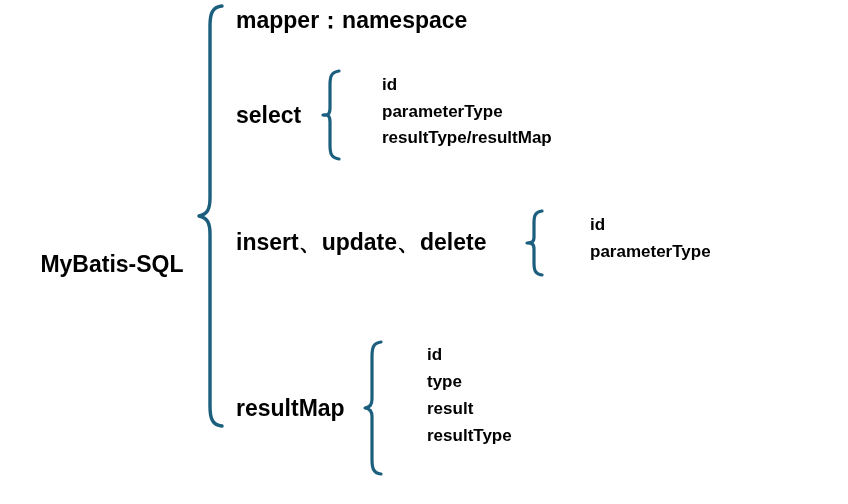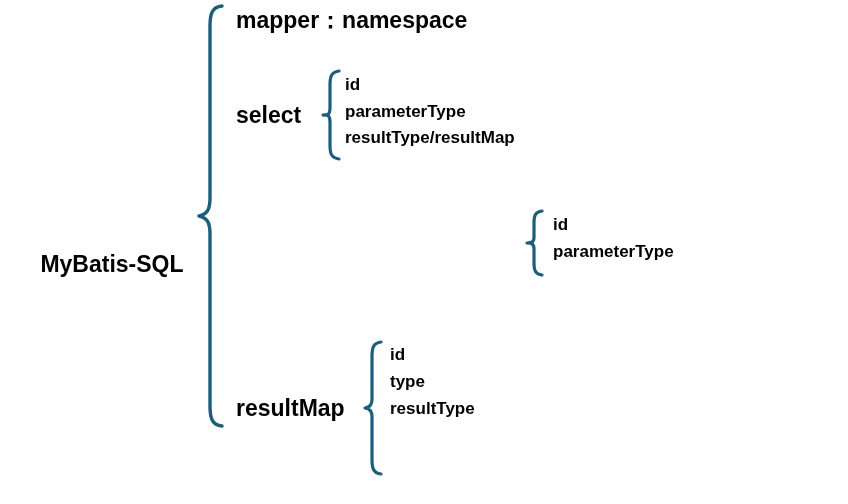--- a/index.html
+++ b/index.html
@@ -48,20 +48,21 @@
   .leaf-group {
     position: absolute;
     font-size: 17px;
     font-weight: bold;
     color: #000000;
     line-height: 26.5px;
   }
   .leaf-item {
     display: block;
     white-space: pre;
+    margin-left: 37px;
   }
   #leaves-select    { left: 345px; top: 72px; }
   #leaves-iud       { left: 553px; top: 212px; }
   #leaves-resultmap { left: 390px; top: 341px; line-height: 27px; }
 
   
   .brace {
     position: absolute;
     overflow: visible;
   }
@@ -94,31 +95,33 @@
   <div class="node branch-label" id="branch-mapper">mapper：namespace</div>
   <svg class="brace" id="brace-select" viewBox="0 0 26 94">
     <path d="M19 3 C11 4, 10 9, 10 17 L10 40 C10 46, 8 48, 3 47 C8 46, 10 48, 10 54 L10 77 C10 85, 11 90, 19 91" stroke-width="3.2"></path>
   </svg>
   <div class="leaf-group" id="leaves-select">
     <span class="leaf-item">id</span>
     <span class="leaf-item">parameterType</span>
     <span class="leaf-item">resultType/resultMap</span>
   </div>
 
+  <div class="node branch-label" id="branch-iud">insert、update、delete</div>
   <svg class="brace" id="brace-iud" viewBox="0 0 24 70">
     <path d="M18 3 C11 4, 10 8, 10 15 L10 29 C10 34, 8 35, 3 35 C8 35, 10 36, 10 41 L10 55 C10 62, 11 66, 18 67" stroke-width="3.2"></path>
   </svg>
   <div class="leaf-group" id="leaves-iud">
     <span class="leaf-item">id</span>
     <span class="leaf-item">parameterType</span>
   </div>
 
   <div class="node branch-label" id="branch-resultmap">resultMap</div>
   <svg class="brace" id="brace-resultmap" viewBox="0 0 26 140">
     <path d="M19 4 C11 5, 10 10, 10 19 L10 61 C10 67, 8 69, 3 70 C8 71, 10 73, 10 79 L10 121 C10 130, 11 135, 19 136" stroke-width="3.2"></path>
   </svg>
   <div class="leaf-group" id="leaves-resultmap">
     <span class="leaf-item">id</span>
     <span class="leaf-item">type</span>
+    <span class="leaf-item">result</span>
     <span class="leaf-item">resultType</span>
   </div>
 
 </div>
 
 </body></html>

